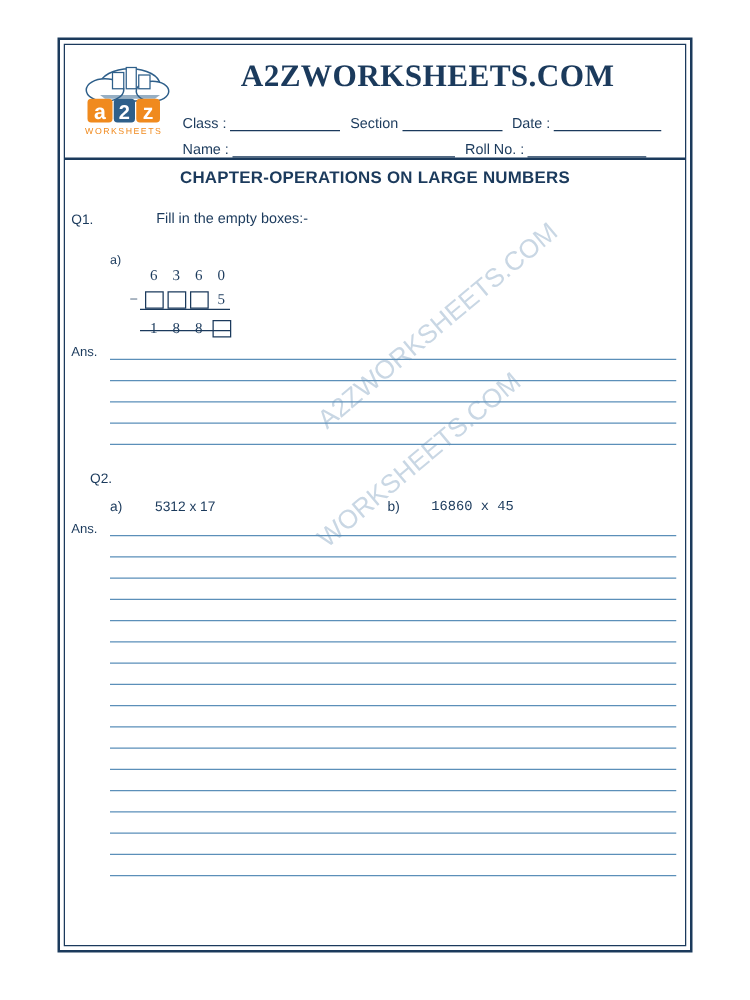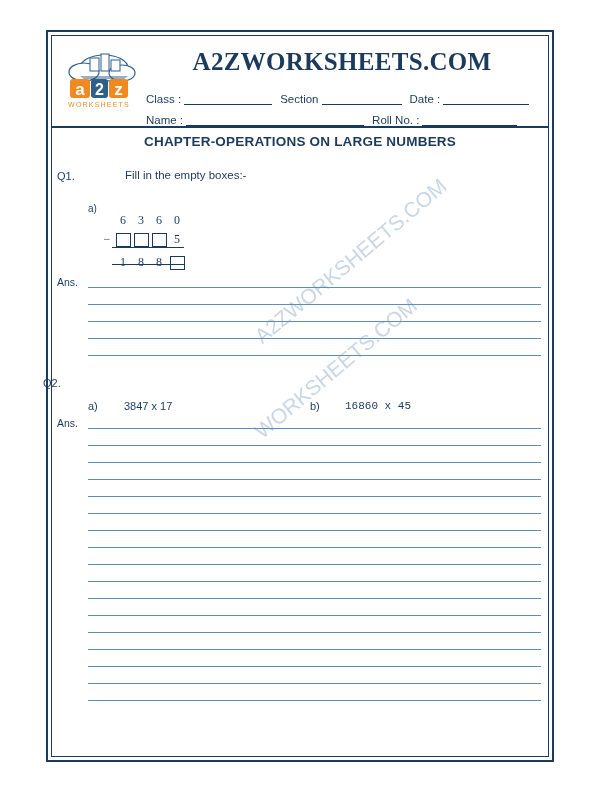--- a/index.html
+++ b/index.html
@@ -193,21 +193,21 @@
   #ans2 { left: 57px; top: 417px; }
 
   
   .rule {
     position: absolute;
     border-top: 1px solid #5b8fb9;
     height: 0;
   }
 
   
-  #q2-label { left: 43px; top: 377px; text-align: right; }
+  #q2-label { left: 72px; top: 377px; text-align: right; }
   #q2-text  { left: 88px; top: 376px; }
   #q2a-key  { left: 88px; top: 400px; font-size: 11px; }
   #q2a-val  { left: 124px; top: 400px; font-size: 11px; }
   #q2b-key  { left: 310px; top: 400px; font-size: 11px; }
   #q2b-val  { left: 345px; top: 400px; font-size: 11px; font-family: Liberation Mono, monospace; }
 
   
   .watermark {
     position: absolute;
     left: 250px;
@@ -323,21 +323,21 @@
   <div class="ans-label" id="ans1">Ans.</div>
 
   <div class="rule" style="left:88px; top:287px; width:453px;"></div>
   <div class="rule" style="left:88px; top:304px; width:453px;"></div>
   <div class="rule" style="left:88px; top:321px; width:453px;"></div>
   <div class="rule" style="left:88px; top:338px; width:453px;"></div>
   <div class="rule" style="left:88px; top:355px; width:453px;"></div>
 
   <div class="q-label" id="q2-label">Q2.</div>
   <div class="q-text" id="q2a-key">a)</div>
-  <div class="q-text" id="q2a-val">3847 x 17</div>
+  <div class="q-text" id="q2a-val">5312 x 17</div>
   <div class="q-text" id="q2b-key">b)</div>
   <div class="q-text" id="q2b-val">16860 x 45</div>
 
   <div class="ans-label" id="ans2">Ans.</div>
 
   <div class="rule" style="left:88px; top:428px; width:453px;"></div>
   <div class="rule" style="left:88px; top:445px; width:453px;"></div>
   <div class="rule" style="left:88px; top:462px; width:453px;"></div>
   <div class="rule" style="left:88px; top:479px; width:453px;"></div>
   <div class="rule" style="left:88px; top:496px; width:453px;"></div>

